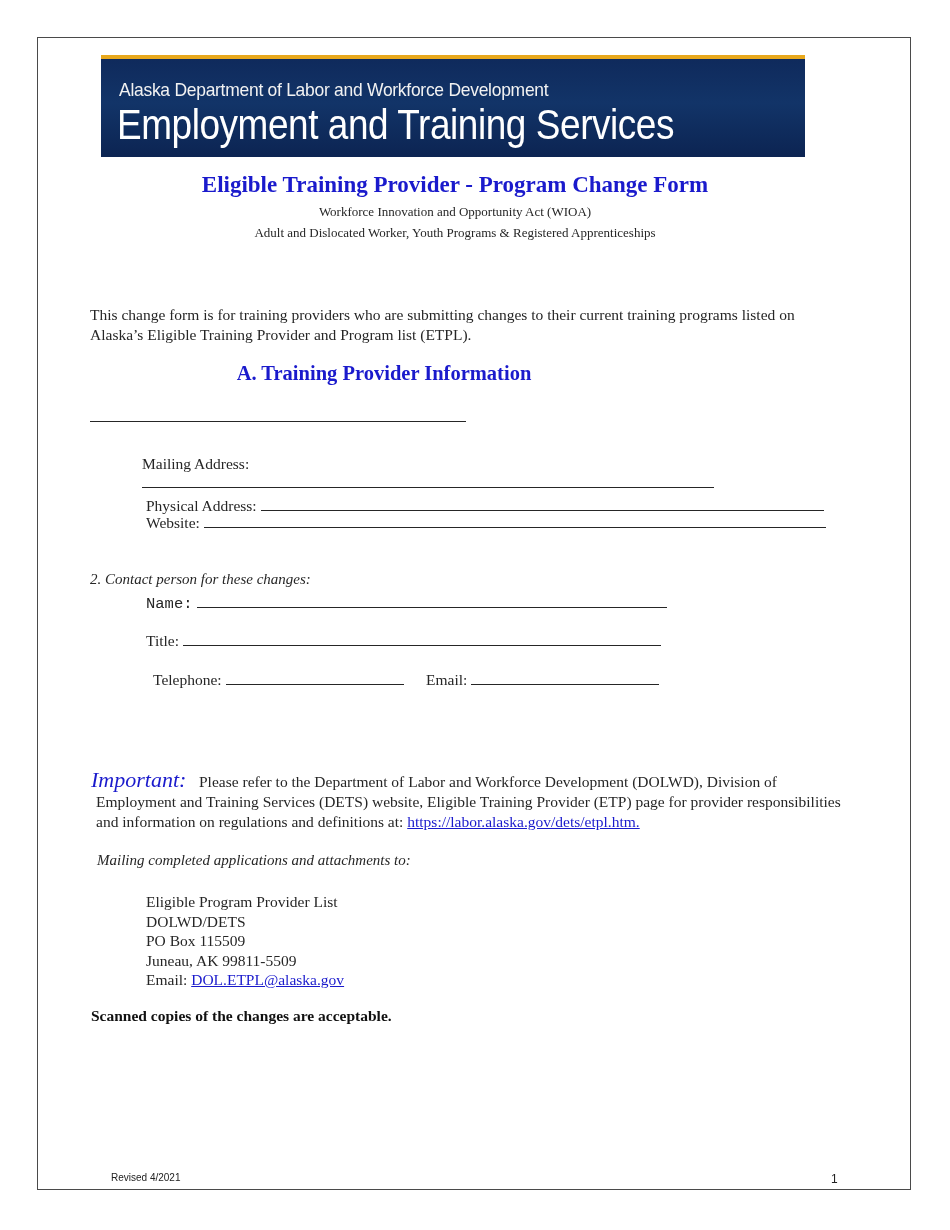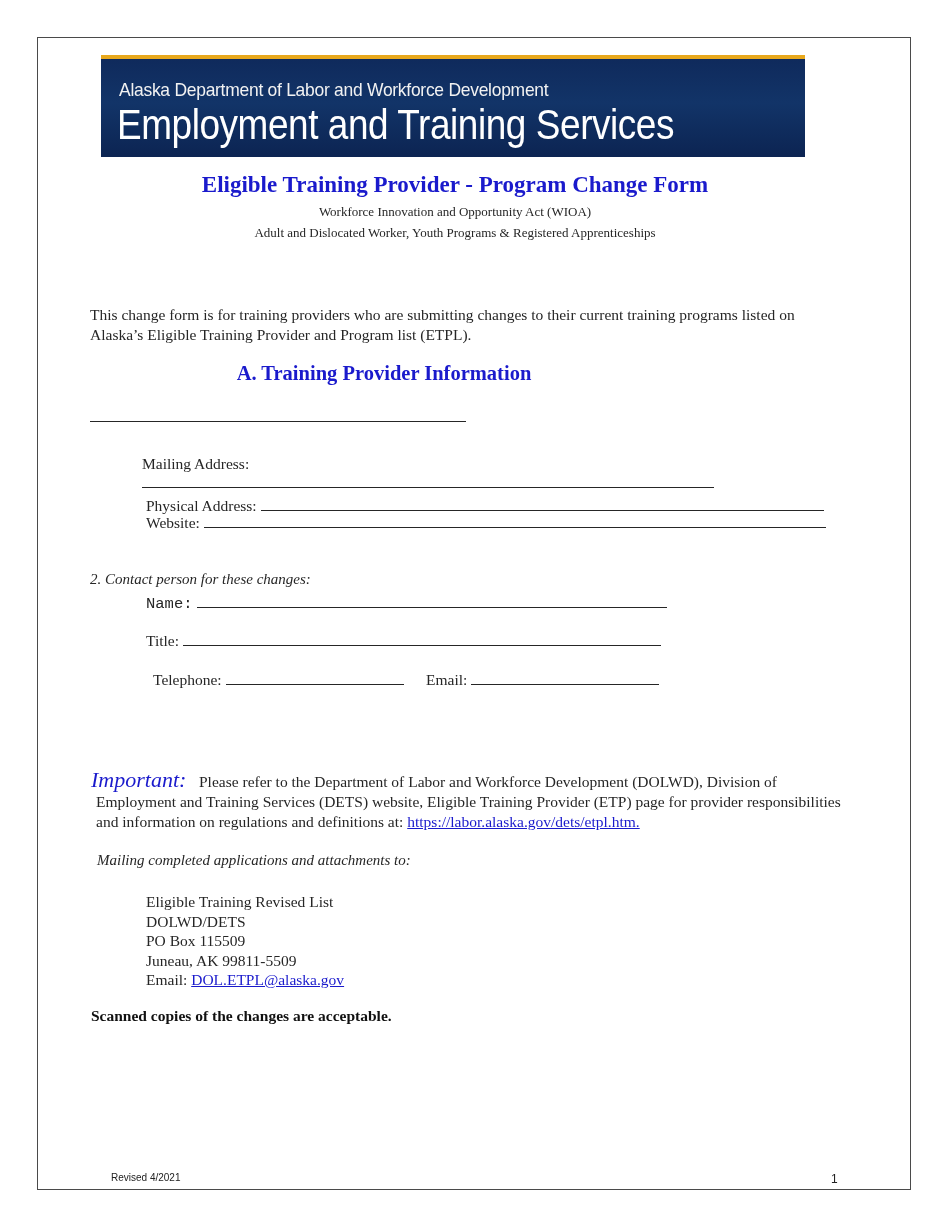--- a/index.html
+++ b/index.html
@@ -245,21 +245,21 @@
 </div>
 
 <div class="important">
   <span class="important-label">Important:</span>
   <span class="important-body"><span>Please refer to the Department of Labor and Workforce Development (DOLWD), Division of Employment and Training Services (DETS) website, Eligible Training Provider (ETP) page for provider responsibilities and information on regulations and definitions at: </span><a class="link" href="#">https://labor.alaska.gov/dets/etpl.htm.</a></span>
 </div>
 
 <div class="plain-text" style="left:97px; top:852px;">Mailing completed applications and attachments to:</div>
 
 <div class="address-block">
-  <div>Eligible Training Revised List</div>
+  <div>Eligible Program Provider List</div>
   <div>DOLWD/DETS</div>
   <div>PO Box 115509</div>
   <div>Juneau, AK 99811-5509</div>
   <div><span>Email: </span><a class="link" href="#">DOL.ETPL@alaska.gov</a></div>
 </div>
 
 <div class="bold-note">Scanned copies of the changes are acceptable.</div>
 
 <div class="footer-left">Revised 4/2021</div>
 <div class="footer-right">1</div>

